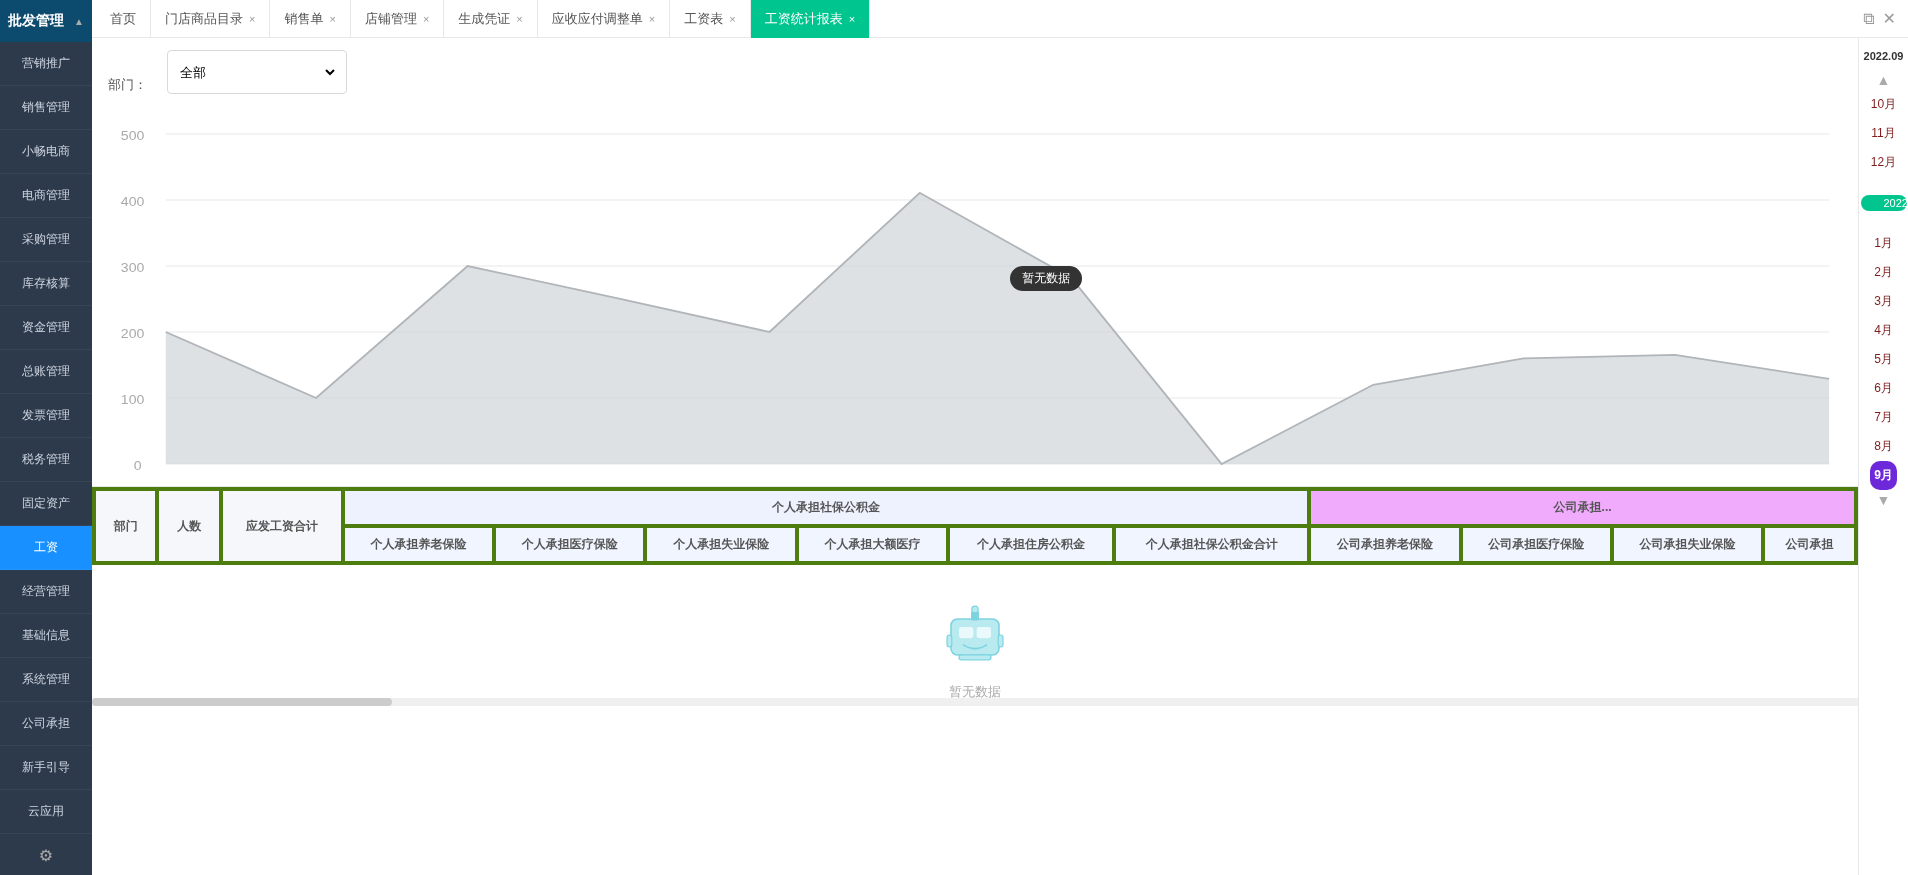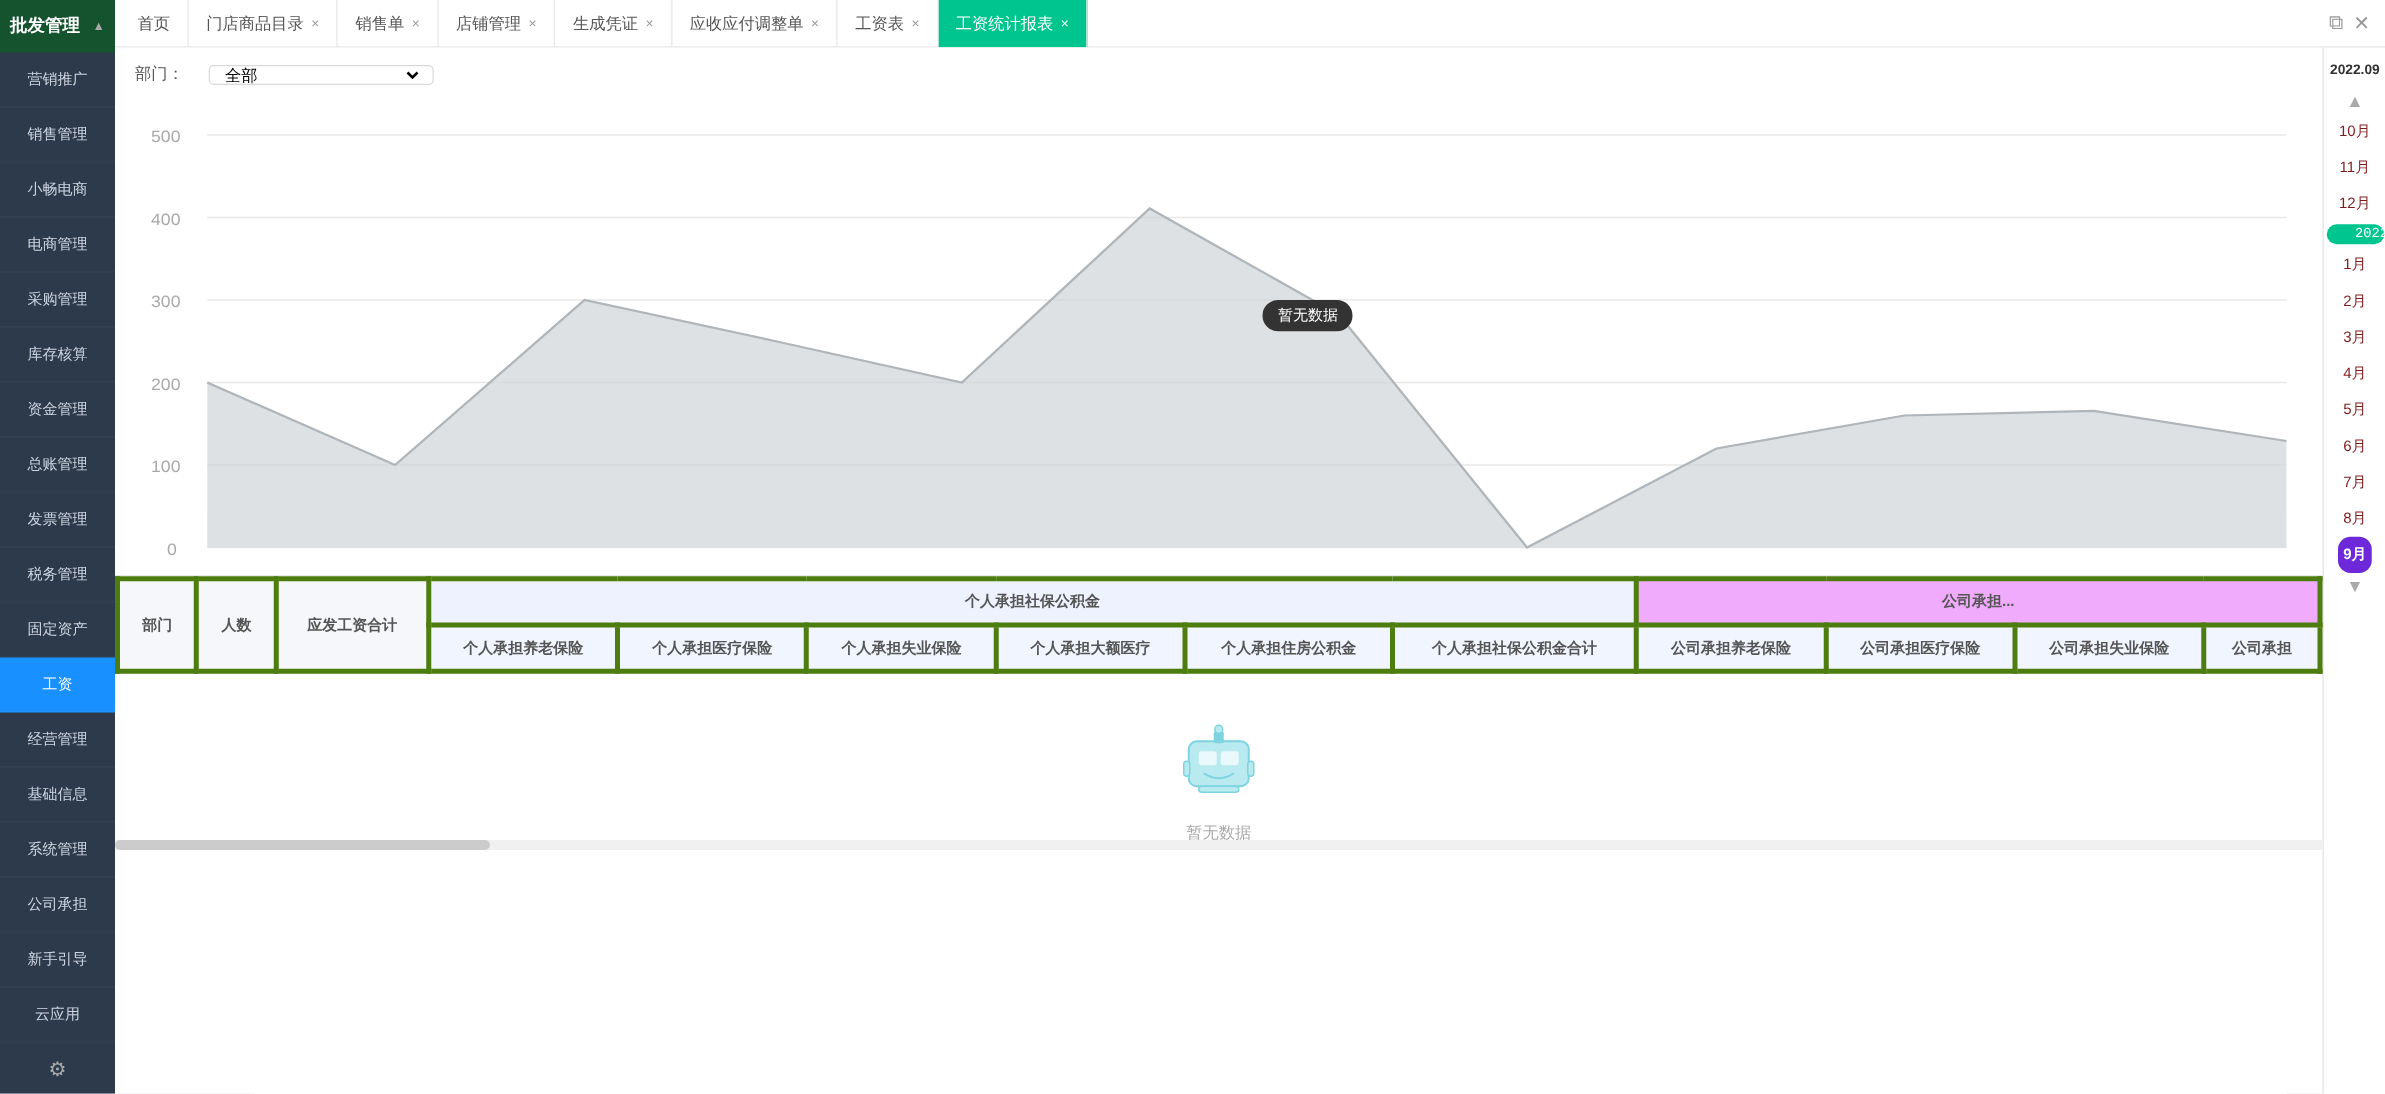--- a/index.html
+++ b/index.html
@@ -9,21 +9,21 @@
     .sidebar {
       width: 92px;
       background: #2d3a4b;
       color: #cdd5e0;
       display: flex;
       flex-direction: column;
       height: 100%;
       flex-shrink: 0;
     }
     .sidebar-header {
-      background: #14532d;
+      background: #0c4a6e;
       padding: 12px 8px;
       font-size: 14px;
       font-weight: bold;
       color: #fff;
       display: flex;
       align-items: center;
       justify-content: space-between;
       cursor: pointer;
     }
     .sidebar-header .arrow { font-size: 10px; color: #aaa; }
@@ -137,21 +137,21 @@
     
     .filter-bar {
       display: flex;
       align-items: flex-end;
       padding: 12px 16px;
       gap: 20px;
     }
     .filter-label { color: #555; font-size: 13px; }
     .filter-select {
       width: 180px;
-      height: 16px;
+      height: 44px;
       border: 1px solid #d9d9d9;
       border-radius: 4px;
       padding: 0 8px;
       font-size: 13px;
       color: #333;
       cursor: pointer;
       display: flex;
       align-items: center;
       justify-content: space-between;
       background: #fff;
@@ -272,24 +272,23 @@
       color: #fff;
       border-radius: 10px;
       font-weight: bold;
     }
     .year-label {
       background: #00c58e;
       color: #fff;
       border-radius: 10px;
       padding: 2px 23px;
       font-size: 11px;
-      margin: 2px 0;
+      margin: 18px 0;
       width: 40px;
       text-align: center;
-      font-family: Liberation Mono, monospace;
     }
     
     .scrollbar-h {
       height: 8px;
       background: #f0f0f0;
       position: sticky;
       bottom: 0;
     }
     .scrollbar-h-thumb {
       width: 300px;

